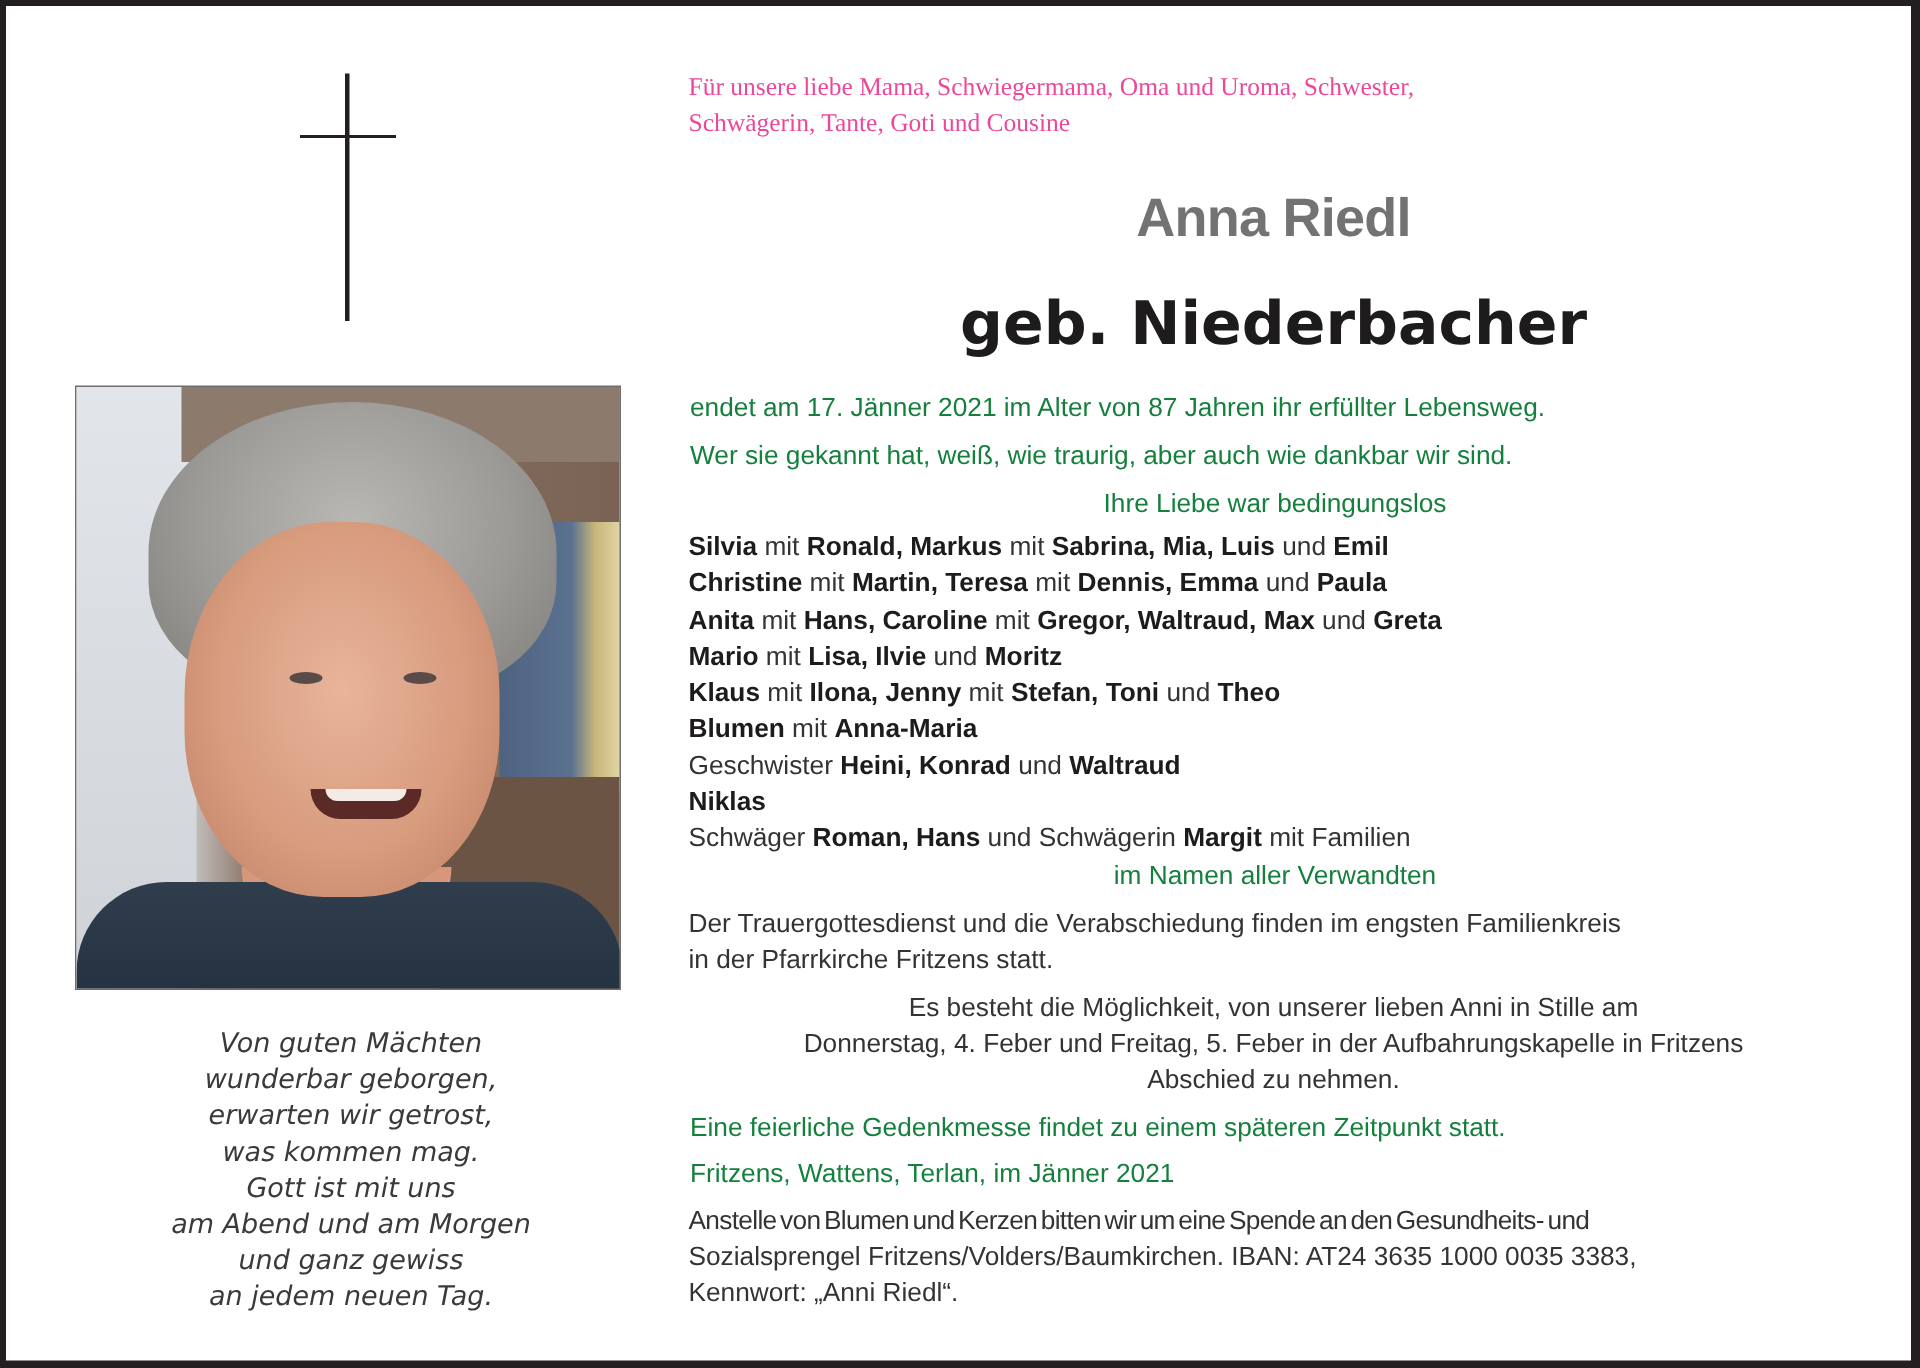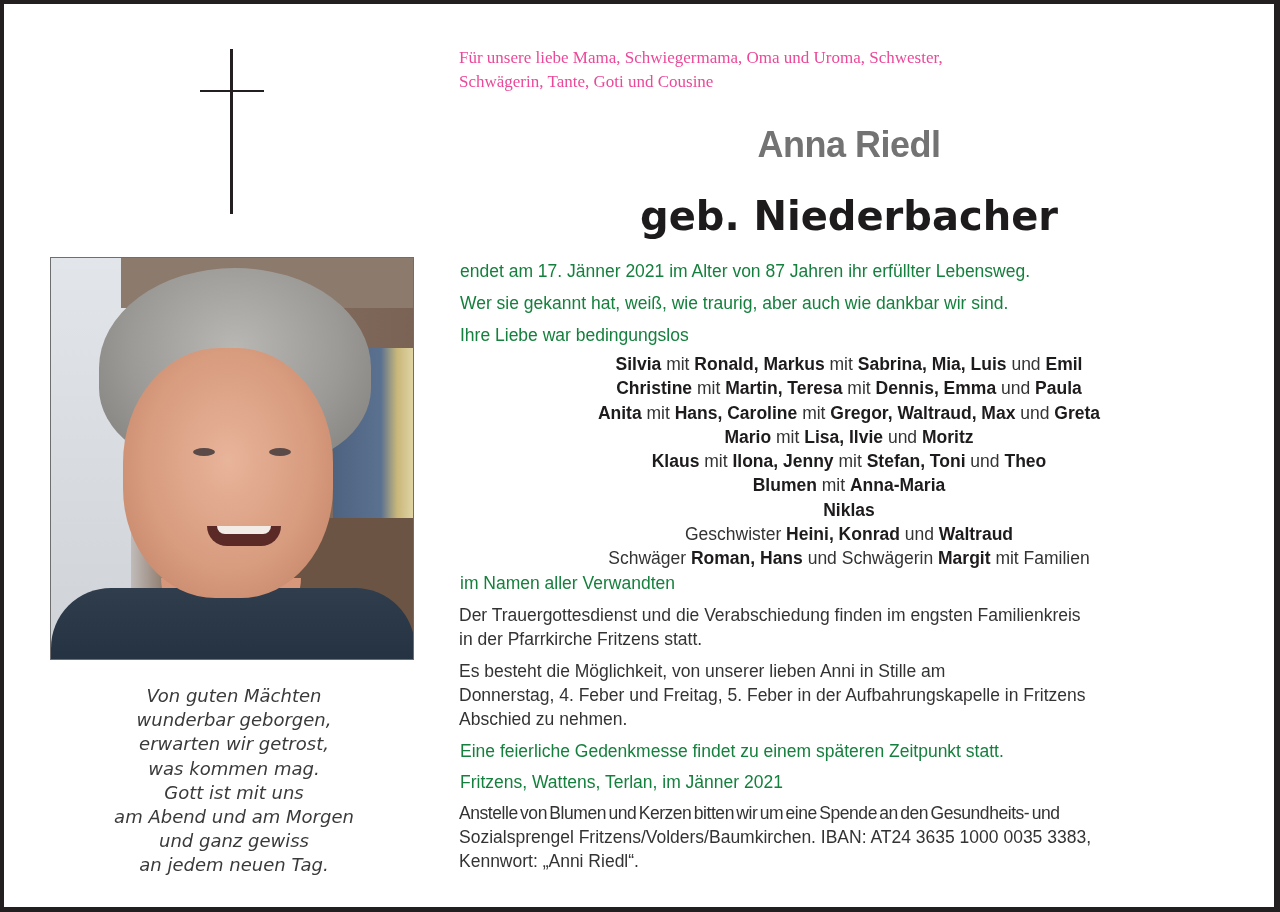--- a/index.html
+++ b/index.html
@@ -44,22 +44,22 @@
     color: #3a3a3a;
     font-family: "DejaVu Sans", sans-serif; font-weight: 300;
   }
   .poem div { white-space: nowrap; }
 
   
   .intro { position: absolute; left: 455px; top: 42px; width: 720px; font-size: 17px; line-height: 24px; color: #ec4899; font-family: Liberation Serif, serif; }
   .name { position: absolute; left: 455px; top: 104px; width: 780px; text-align: center; font-family: Liberation Sans, sans-serif; font-weight: bold; font-size: 36px; letter-spacing: -0.5px; color: #737373; line-height: 74px; }
   .maiden { position: absolute; left: 455px; top: 184px; width: 780px; text-align: center; font-family: "DejaVu Sans", sans-serif; font-weight: bold; font-size: 40px; color: #1e1b1c; line-height: 56px; }
   .line { position: absolute; left: 456px; width: 780px; font-size: 17.5px; line-height: 24px; color: #15803d; white-space: nowrap; }
-  .center { text-align: left; }
-  .family { position: absolute; left: 455px; top: 348px; width: 780px; text-align: center; font-size: 17.5px; line-height: 24.3px; color: #333; }
+  .center { text-align: center; }
+  .family { position: absolute; left: 455px; top: 348px; width: 780px; text-align: left; font-size: 17.5px; line-height: 24.3px; color: #333; }
   .family .row { white-space: nowrap; }
   .family b { color: #1e1b1c; }
   .block { position: absolute; left: 455px; width: 780px; font-size: 17.5px; line-height: 24px; color: #333; }
 </style>
 </head>
 <body>
 
 <div class="card">
 
   <div class="cross">
@@ -105,22 +105,22 @@
   <div class="line" style="top:287px">Wer sie gekannt hat, weiß, wie traurig, aber auch wie dankbar wir sind.</div>
   <div class="line center" style="top:319px">Ihre Liebe war bedingungslos</div>
 
   <div class="family" id="family">
       <div class="row"><b>Silvia</b><span> mit </span><b>Ronald, Markus</b><span> mit </span><b>Sabrina, Mia, Luis</b><span> und </span><b>Emil</b></div>
       <div class="row"><b>Christine</b><span> mit </span><b>Martin, Teresa</b><span> mit </span><b>Dennis, Emma</b><span> und </span><b>Paula</b></div>
       <div class="row"><b>Anita</b><span> mit </span><b>Hans, Caroline</b><span> mit </span><b>Gregor, Waltraud, Max</b><span> und </span><b>Greta</b></div>
       <div class="row"><b>Mario</b><span> mit </span><b>Lisa, Ilvie</b><span> und </span><b>Moritz</b></div>
       <div class="row"><b>Klaus</b><span> mit </span><b>Ilona, Jenny</b><span> mit </span><b>Stefan, Toni</b><span> und </span><b>Theo</b></div>
       <div class="row"><b>Blumen</b><span> mit </span><b>Anna-Maria</b></div>
+      <div class="row"><span>Geschwister </span><b>Heini, Konrad</b><span> und </span><b>Waltraud</b></div>
       <div class="row"><b>Niklas</b></div>
-      <div class="row"><span>Geschwister </span><b>Heini, Konrad</b><span> und </span><b>Waltraud</b></div>
       <div class="row"><span>Schwäger </span><b>Roman, Hans</b><span> und Schwägerin </span><b>Margit</b><span> mit Familien</span></div>
     </div>
 
   <div class="line center" style="top:567px">im Namen aller Verwandten</div>
 
   <div class="block" style="top:599px">
     <div>Der Trauergottesdienst und die Verabschiedung finden im engsten Familienkreis</div>
     <div>in der Pfarrkirche Fritzens statt.</div>
   </div>
 

